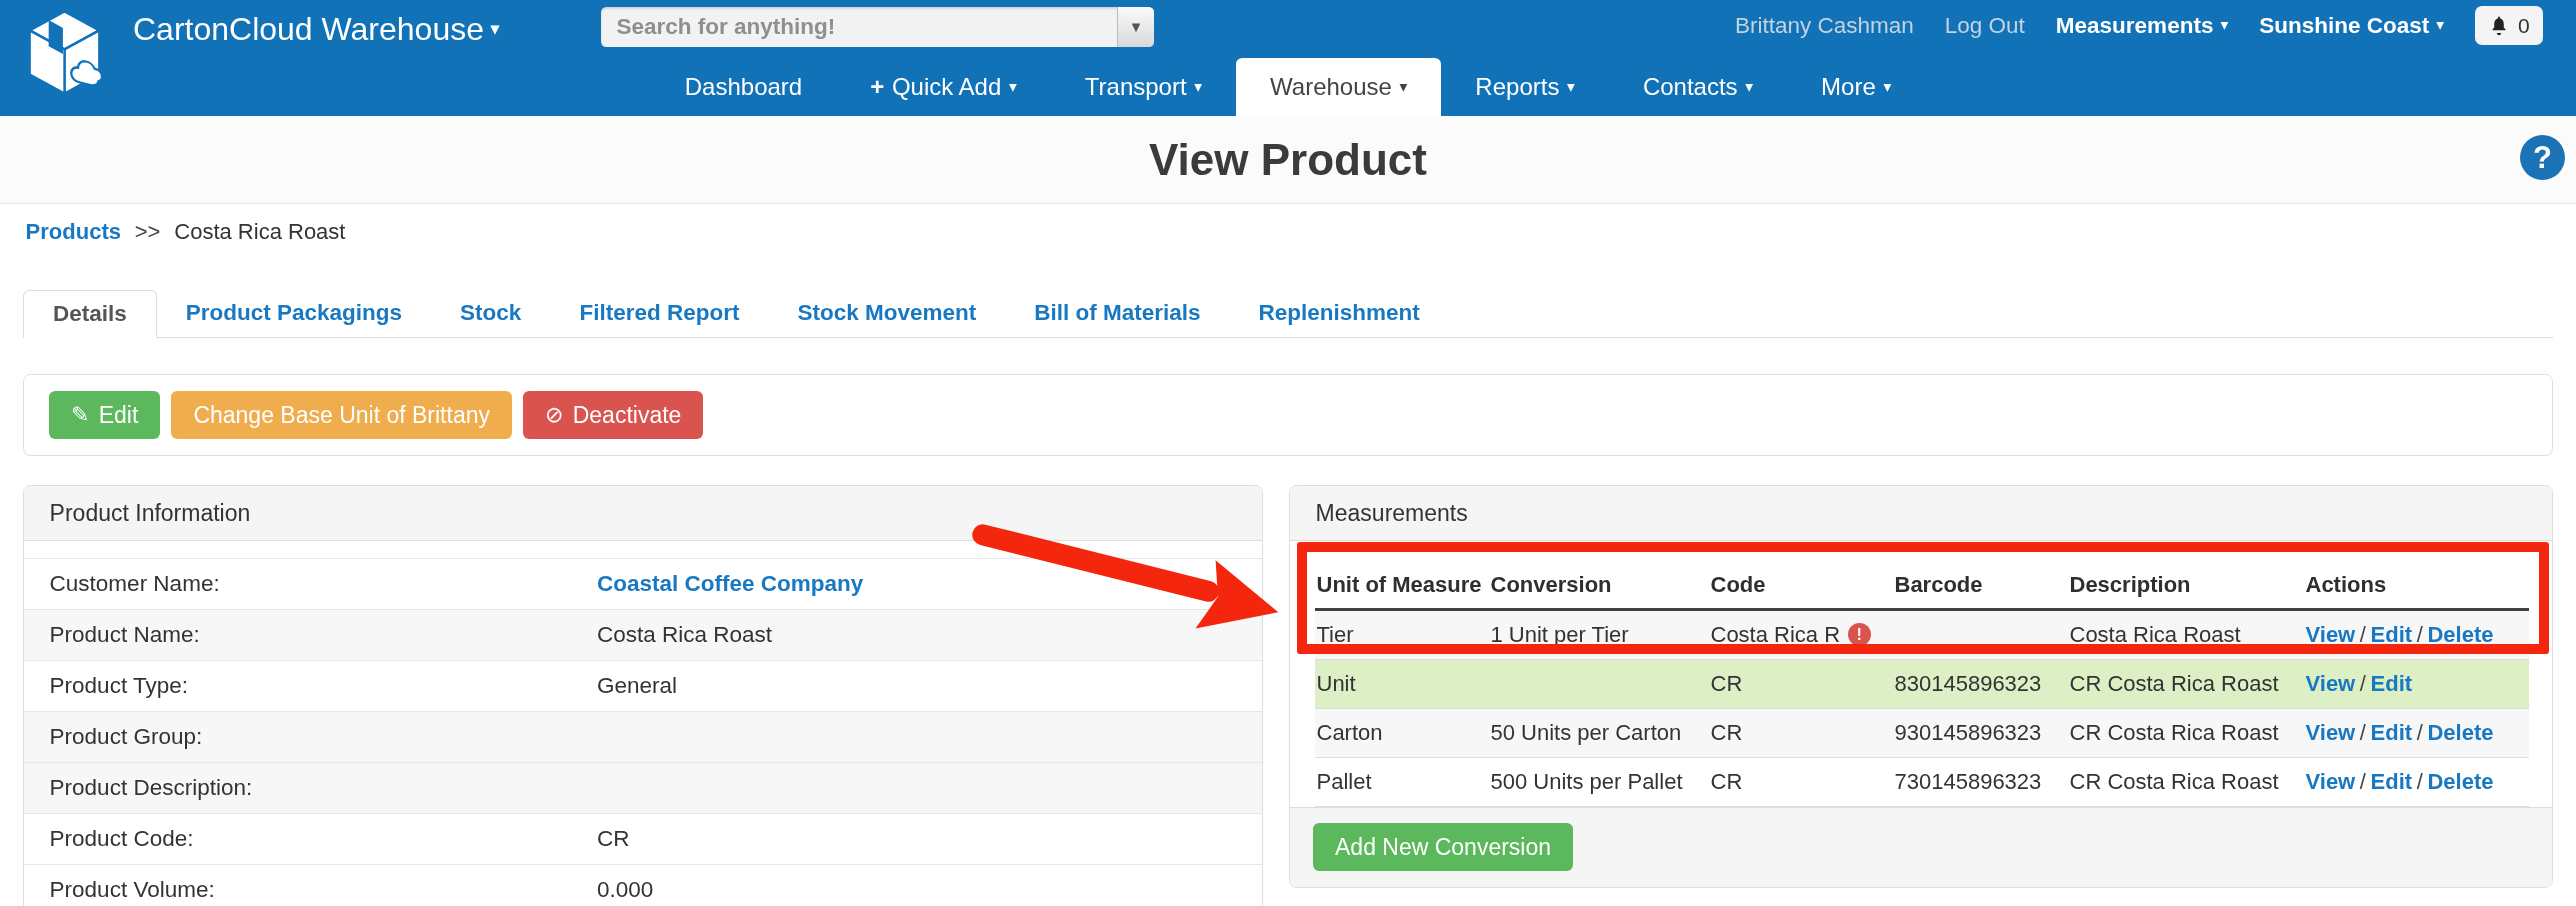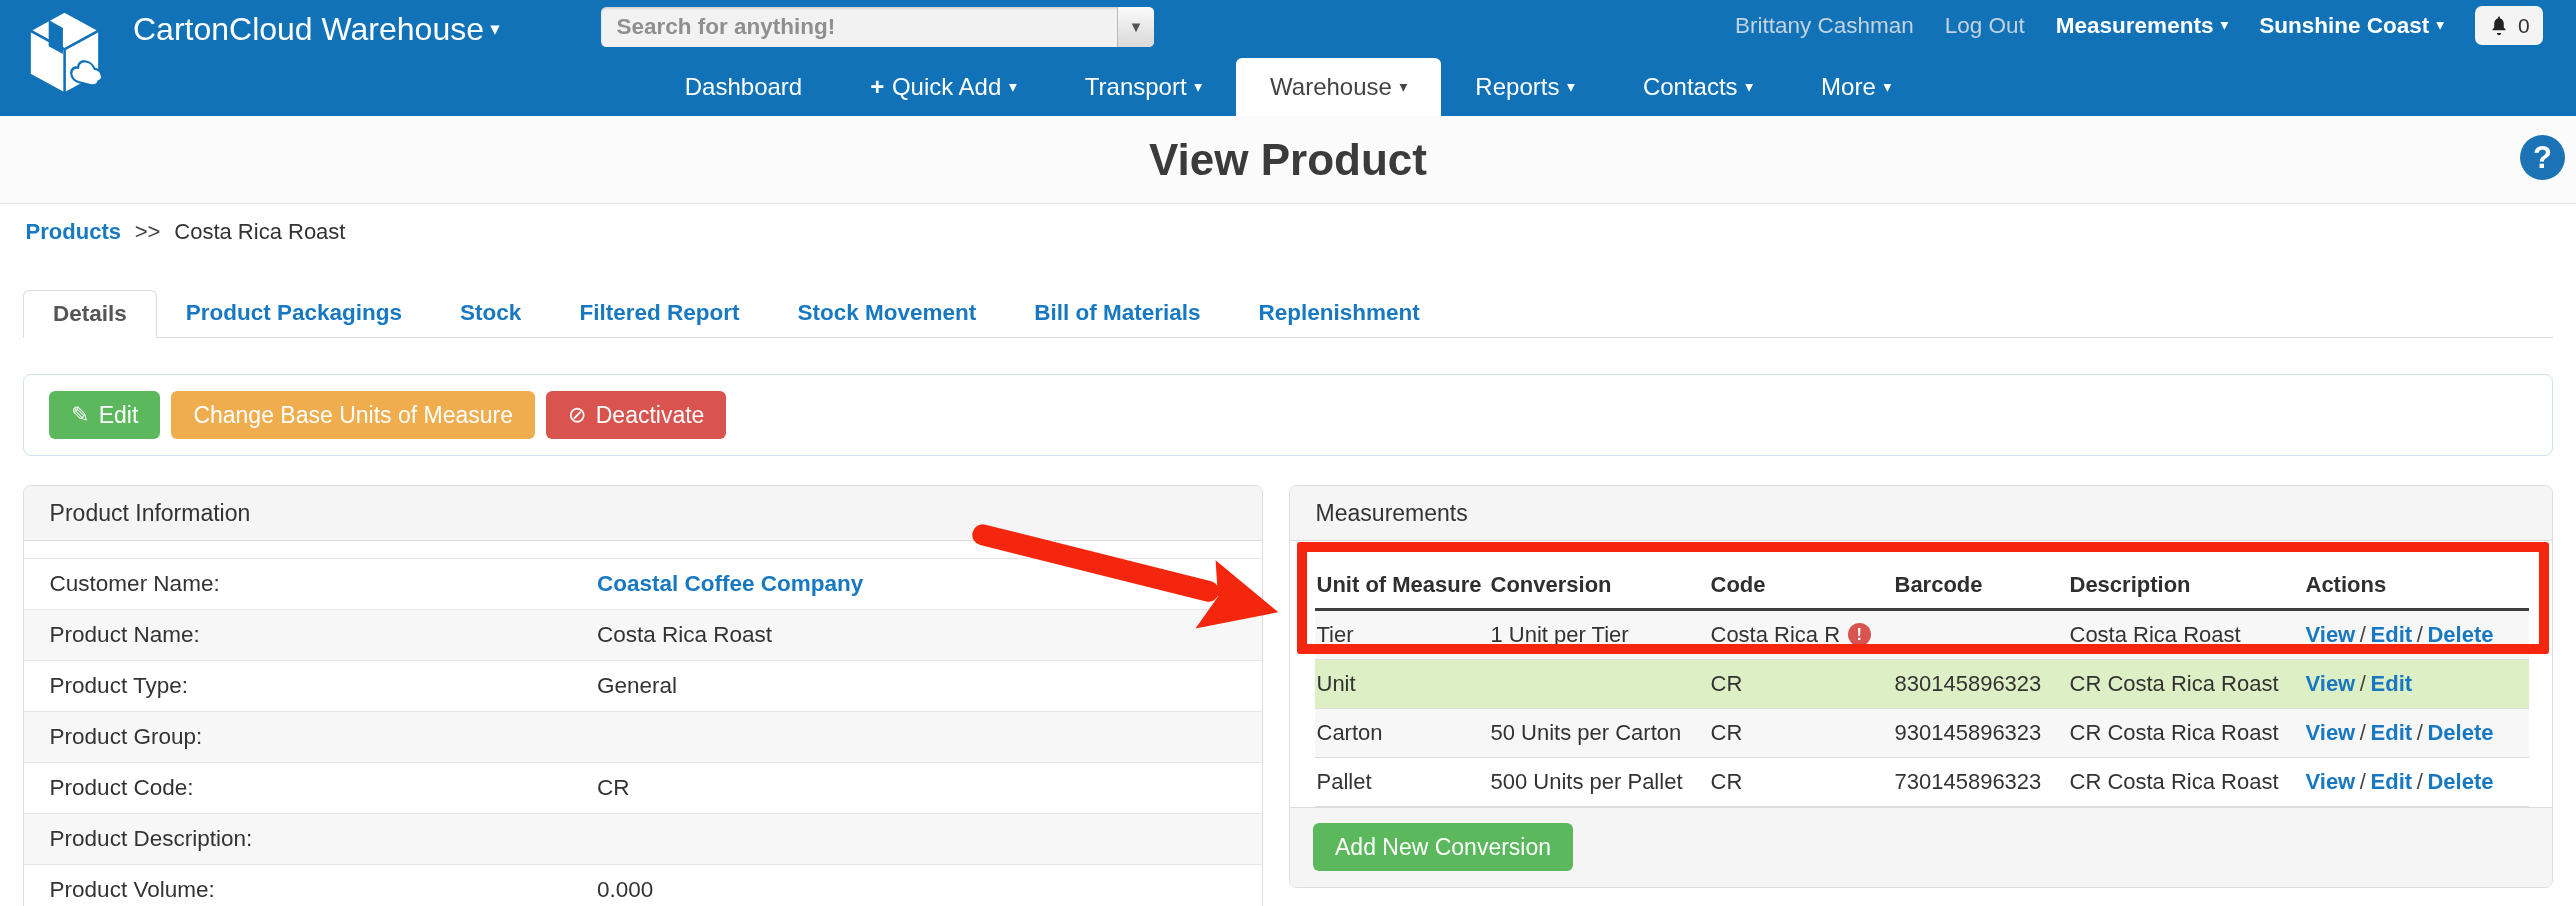--- a/index.html
+++ b/index.html
@@ -152,21 +152,21 @@
     <a class="tab">Bill of Materials</a>
     <a class="tab">Replenishment</a>
   </div>
 
   <div class="actions-panel">
     <button class="btn green">
         <span class="bicon">✎</span>
         <span>Edit</span>
       </button>
     <button class="btn orange">
-        <span>Change Base Units of Measure</span>
+        <span>Change Base Unit of Brittany</span>
       </button>
     <button class="btn red">
         <span class="bicon">⊘</span>
         <span>Deactivate</span>
       </button>
   </div>
 
   <section class="panel left">
     <div class="panel-heading">Product Information</div>
     <div class="info-rows">
@@ -179,27 +179,27 @@
         <div class="ivalue">Costa Rica Roast</div>
       </div>
       <div class="irow">
         <div class="ilabel">Product Type:</div>
         <div class="ivalue">General</div>
       </div>
       <div class="irow alt">
         <div class="ilabel">Product Group:</div>
         <div class="ivalue"></div>
       </div>
-      <div class="irow">
-        <div class="ilabel">Product Code:</div>
-        <div class="ivalue">CR</div>
-      </div>
       <div class="irow alt">
         <div class="ilabel">Product Description:</div>
         <div class="ivalue"></div>
+      </div>
+      <div class="irow">
+        <div class="ilabel">Product Code:</div>
+        <div class="ivalue">CR</div>
       </div>
       <div class="irow">
         <div class="ilabel">Product Volume:</div>
         <div class="ivalue">0.000</div>
       </div>
     </div>
   </section>
 
   <section class="panel right">
     <div class="panel-heading">Measurements</div>

